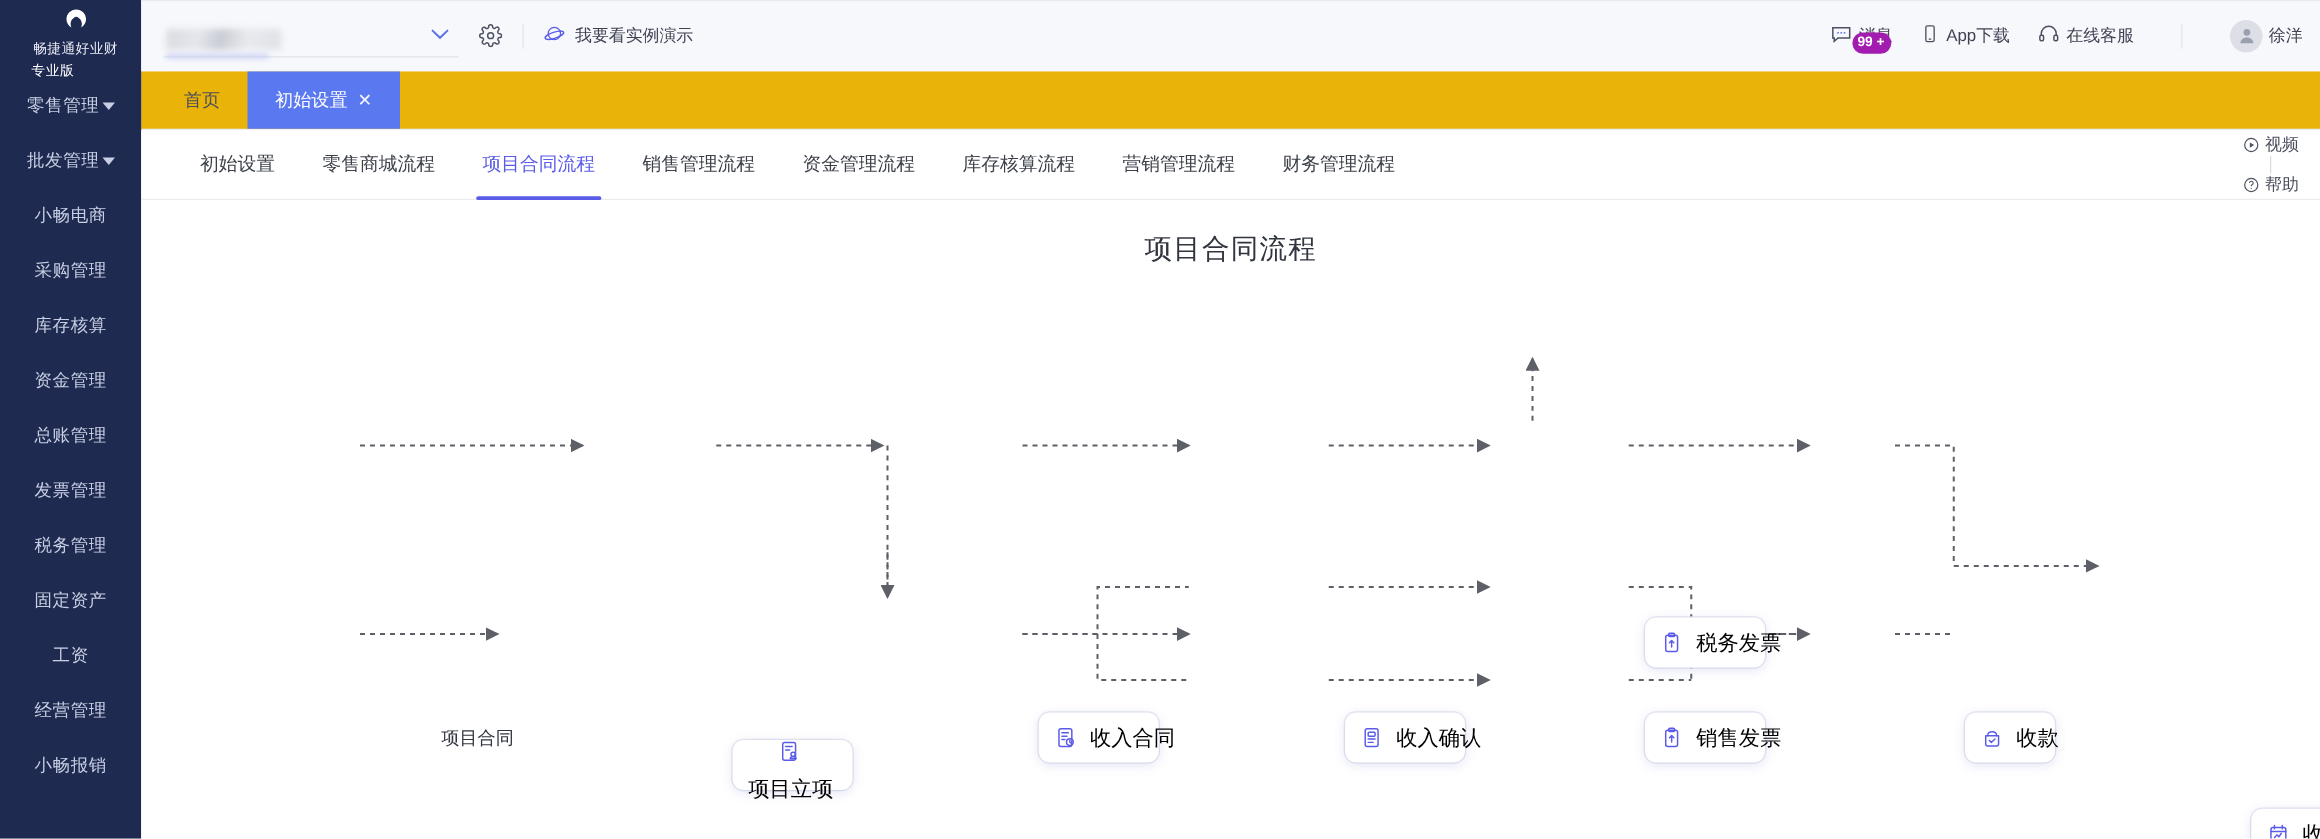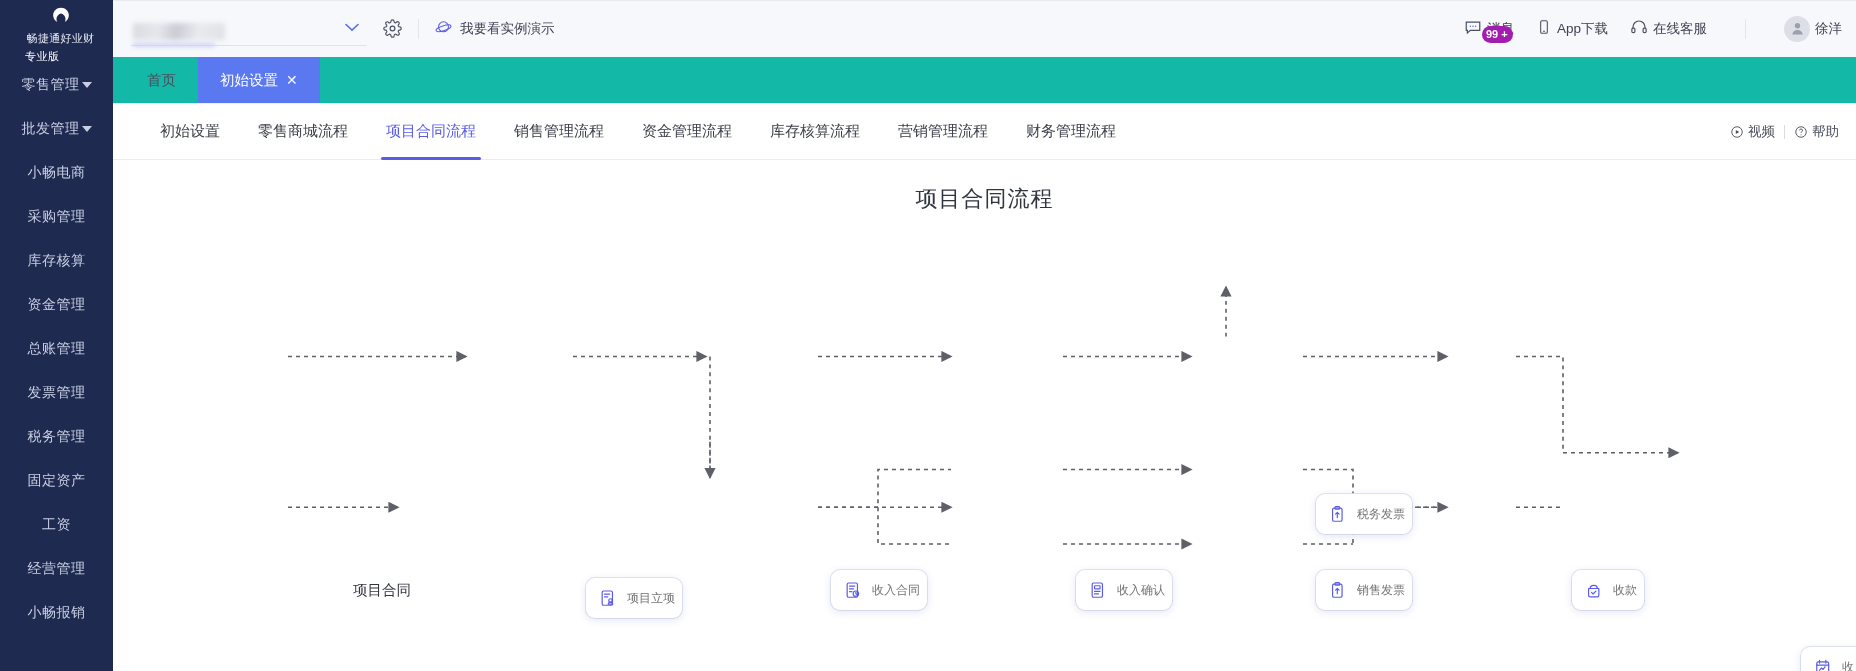--- a/index.html
+++ b/index.html
@@ -84,21 +84,21 @@
     font-weight: 700; white-space: nowrap; margin-top: 20px;
   }
   .avatar {
     width: 26px; height: 26px; border-radius: 50%; background: #dcdfe6;
     display:flex; align-items:center; justify-content:center; flex:0 0 26px;
   }
   .user-name { font-size:13.5px; color:#3f4252; white-space: nowrap; }
 
   
   .tabstrip {
-    height: 47px; flex: 0 0 47px; background:#14b8a6; display:flex; align-items:stretch;
+    height: 47px; flex: 0 0 47px; background:#eab308; display:flex; align-items:stretch;
     padding-left: 12px; border-bottom: 1px solid #eceef3;
   }
   .wtab {
     display:flex; align-items:center; gap:8px; padding: 0 22px; font-size:14.5px;
     color:#4a4e5c; cursor:pointer; white-space: nowrap;
   }
   .wtab.active { background:#5a78ef; color:#fff; }
   .wtab .x { font-size: 14px; opacity:.95; }
 
   
@@ -111,21 +111,21 @@
     position: relative; padding: 0 19px; height: 56px; display:flex; align-items:center;
     font-size: 15px; color:#3c4049; cursor:pointer; white-space:nowrap;
   }
   .ntab.active { color:#5a5ce8; }
   .ntab.active:after {
     content:""; position:absolute; left: 14px; right: 14px; bottom: 0;
     height: 3px; background:#5a5ce8; border-radius:2px;
   }
   .nav-right {
     margin-left:auto; display:flex; align-items:center; gap:0; padding-right: 8px;
-    font-size:13.5px; color:#4a4e5c;
+    font-size:13.5px; color:#4a4e5c;flex-direction:column;
   }
   .nav-right .lnk { display:flex; align-items:center; gap:4px; cursor:pointer; padding:0 9px;}
   .nav-right .sep { width:1px; height:14px; background:#d9dce3; }
 
   
   .canvas { flex: 1 1 auto; position: relative; background:#fff; overflow: hidden; }
   .page-title {
     position:absolute; left:0; right:0; top: 24px; text-align:center;
     font-size: 22px; color:#31353f; letter-spacing:1px;
   }
@@ -134,21 +134,21 @@
 
   .row-label {
     position:absolute; font-size: 14.5px; color:#31353f; white-space:nowrap;
   }
   .node {
     position:absolute; height: 40px; background:#fff; border-radius: 9px;
     box-shadow: 0 2px 9px rgba(92,104,190,.18), 0 0 0 1px rgba(226,228,240,.9);
     display:flex; align-items:center; gap:9px; padding: 0 16px 0 13px;
     cursor:pointer; white-space:nowrap;
   }
-  .node .nlabel { font-size: 12px; color:#737373;text-align:center; }
+  .node .nlabel { font-size: 17px; color:#000000;text-align:center; }
   .node .nicon { width:19px; height:19px; flex:0 0 19px; display:block; }
 </style>
 </head>
 <body>
 
 <div id="app">
 
   <aside class="sidebar">
     <div class="logo-box">
       <div class="logo-row">
@@ -381,21 +381,21 @@
             <path d="M1190 312 H1240 V387"></path>
             <path d="M1190 387 H1240"></path>
             <path d="M1240 350 H1334"></path>
             <path d="M1403 350 H1450"></path>
           </g>
           <g stroke="#5e6068" stroke-width="1.6" fill="none" stroke-dasharray="4 4" marker-end="url(#ah)">
             <path d="M1294 350 H1334"></path>
           </g>
         </svg>
       <div class="row-label" style="left: 240px; top: 421px;">项目合同</div>
-          <div class="node" style="left: 473px; top: 418px; width: 96px;">
+          <div class="node" style="left: 473px; top: 432px; width: 96px; flex-direction: column;">
             <span class="nicon"><svg viewBox="0 0 24 24">
                 <rect x="4" y="2.5" width="13" height="18" rx="2" fill="none" stroke="#5a5ce8" stroke-width="1.5" stroke-linejoin="round" stroke-linecap="round"></rect>
                 <line x1="7" y1="6.5" x2="13.5" y2="6.5" fill="none" stroke="#5a5ce8" stroke-width="1.5" stroke-linejoin="round" stroke-linecap="round"></line>
                 <line x1="7" y1="10" x2="11" y2="10" fill="none" stroke="#5a5ce8" stroke-width="1.5" stroke-linejoin="round" stroke-linecap="round"></line>
                 <circle cx="14.5" cy="14.5" r="2.2" fill="none" stroke="#5a5ce8" stroke-width="1.5" stroke-linejoin="round" stroke-linecap="round"></circle>
                 <path d="M11.5 19c.4-1.6 1.6-2.4 3-2.4s2.6.8 3 2.4z" fill="none" stroke="#5a5ce8" stroke-width="1.5" stroke-linejoin="round" stroke-linecap="round"></path>
               </svg></span>
             <span class="nlabel">项目立项</span>
           </div>
           <div class="node" style="left: 718px; top: 410px; width: 96px;">

